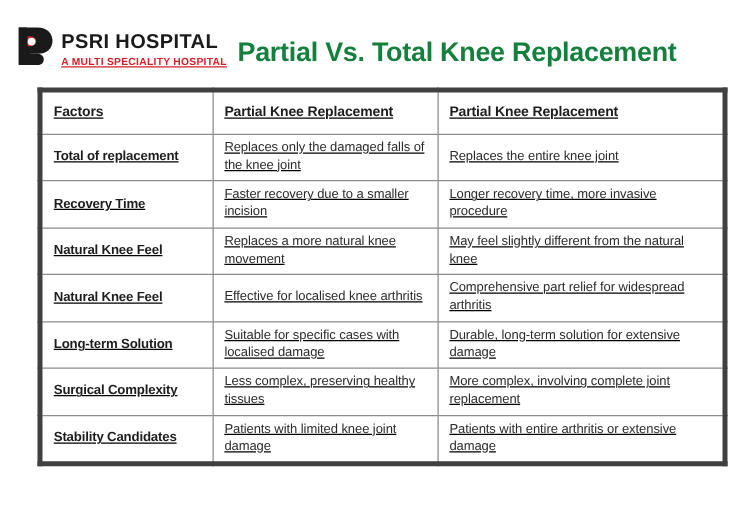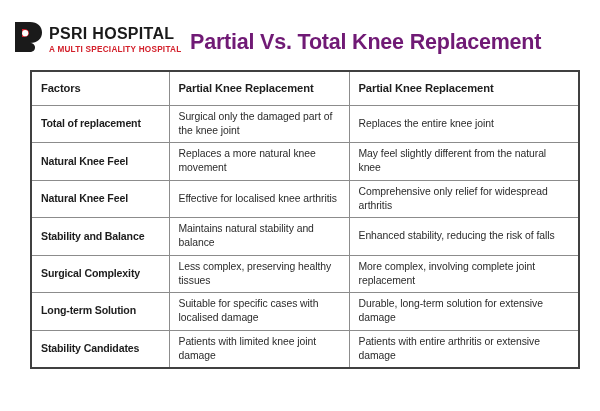--- a/index.html
+++ b/index.html
@@ -57,46 +57,48 @@
   }
 
   .brand-tagline {
     font-size: 8.2px;
     font-weight: bold;
     color: #d3202b;
     letter-spacing: 0.25px;
     line-height: 1.1;
     margin-top: 2px;
     white-space: nowrap;
+    text-decoration: underline;
   }
 
   .doc-title {
     position: absolute;
     left: 190px;
     top: 30px;
     font-size: 21.5px;
     font-weight: bold;
-    color: #701a75;
+    color: #15803d;
     letter-spacing: -0.2px;
     white-space: nowrap;
   }
 
   
   .table-wrap {
     position: absolute;
     left: 30px;
     top: 70px;
     width: 548px;
   }
 
   table.compare {
     border-collapse: collapse;
     table-layout: fixed;
     width: 548px;
-    border: 2px solid #404040;
+    border: 4px solid #404040;
+    text-decoration: underline;
   }
 
   table.compare col.c0 { width: 138px; }
   table.compare col.c1 { width: 180px; }
   table.compare col.c2 { width: 230px; }
 
   table.compare th,
   table.compare td {
     border: 1px solid #8c8c8c;
     vertical-align: middle;
@@ -164,48 +166,48 @@
     <thead>
       <tr>
         <th>Factors</th>
         <th>Partial Knee Replacement</th>
         <th>Partial Knee Replacement</th>
       </tr>
     </thead>
     <tbody>
       <tr>
         <td class="factor">Total of replacement</td>
-        <td class="detail">Surgical only the damaged part of the knee joint</td>
+        <td class="detail">Replaces only the damaged falls of the knee joint</td>
         <td class="detail">Replaces the entire knee joint</td>
+      </tr>
+      <tr>
+        <td class="factor">Recovery Time</td>
+        <td class="detail">Faster recovery due to a smaller incision</td>
+        <td class="detail">Longer recovery time, more invasive procedure</td>
       </tr>
       <tr>
         <td class="factor">Natural Knee Feel</td>
         <td class="detail">Replaces a more natural knee movement</td>
         <td class="detail">May feel slightly different from the natural knee</td>
       </tr>
       <tr>
         <td class="factor">Natural Knee Feel</td>
         <td class="detail">Effective for localised knee arthritis</td>
-        <td class="detail">Comprehensive only relief for widespread arthritis</td>
-      </tr>
-      <tr>
-        <td class="factor">Stability and Balance</td>
-        <td class="detail">Maintains natural stability and balance</td>
-        <td class="detail">Enhanced stability, reducing the risk of falls</td>
+        <td class="detail">Comprehensive part relief for widespread arthritis</td>
+      </tr>
+      <tr>
+        <td class="factor">Long-term Solution</td>
+        <td class="detail">Suitable for specific cases with localised damage</td>
+        <td class="detail">Durable, long-term solution for extensive damage</td>
       </tr>
       <tr>
         <td class="factor">Surgical Complexity</td>
         <td class="detail">Less complex, preserving healthy tissues</td>
         <td class="detail">More complex, involving complete joint replacement</td>
       </tr>
       <tr>
-        <td class="factor">Long-term Solution</td>
-        <td class="detail">Suitable for specific cases with localised damage</td>
-        <td class="detail">Durable, long-term solution for extensive damage</td>
-      </tr>
-      <tr>
         <td class="factor">Stability Candidates</td>
         <td class="detail">Patients with limited knee joint damage</td>
         <td class="detail">Patients with entire arthritis or extensive damage</td>
       </tr>
     </tbody>
   </table>
 </div>
 
 </body></html>

